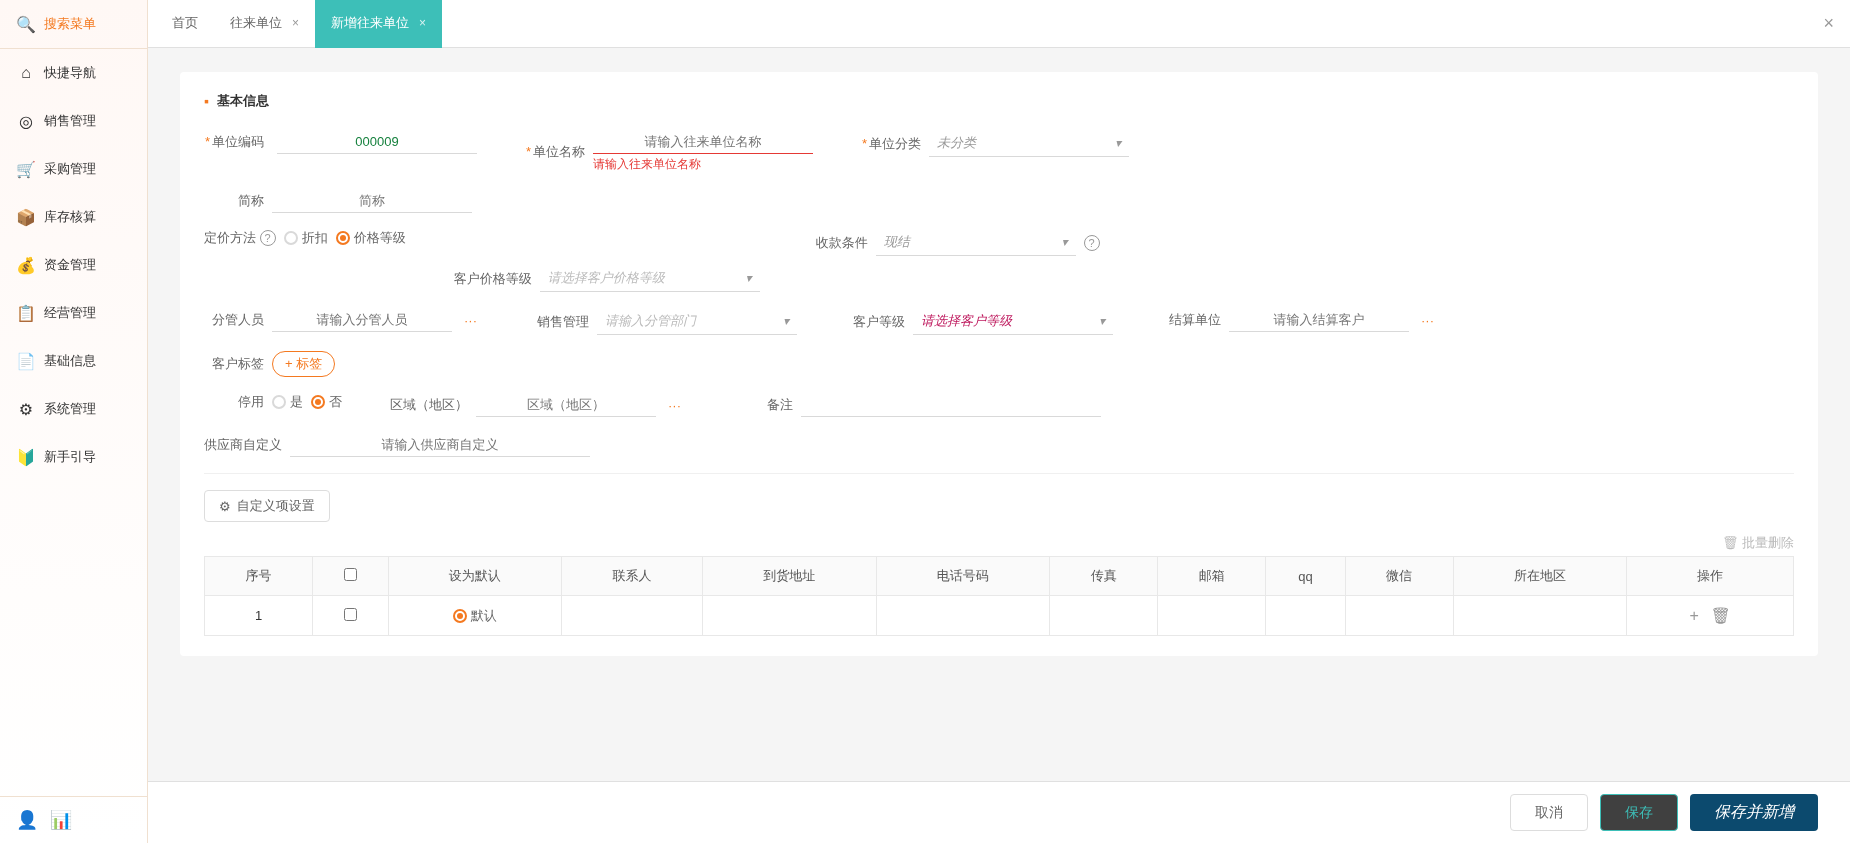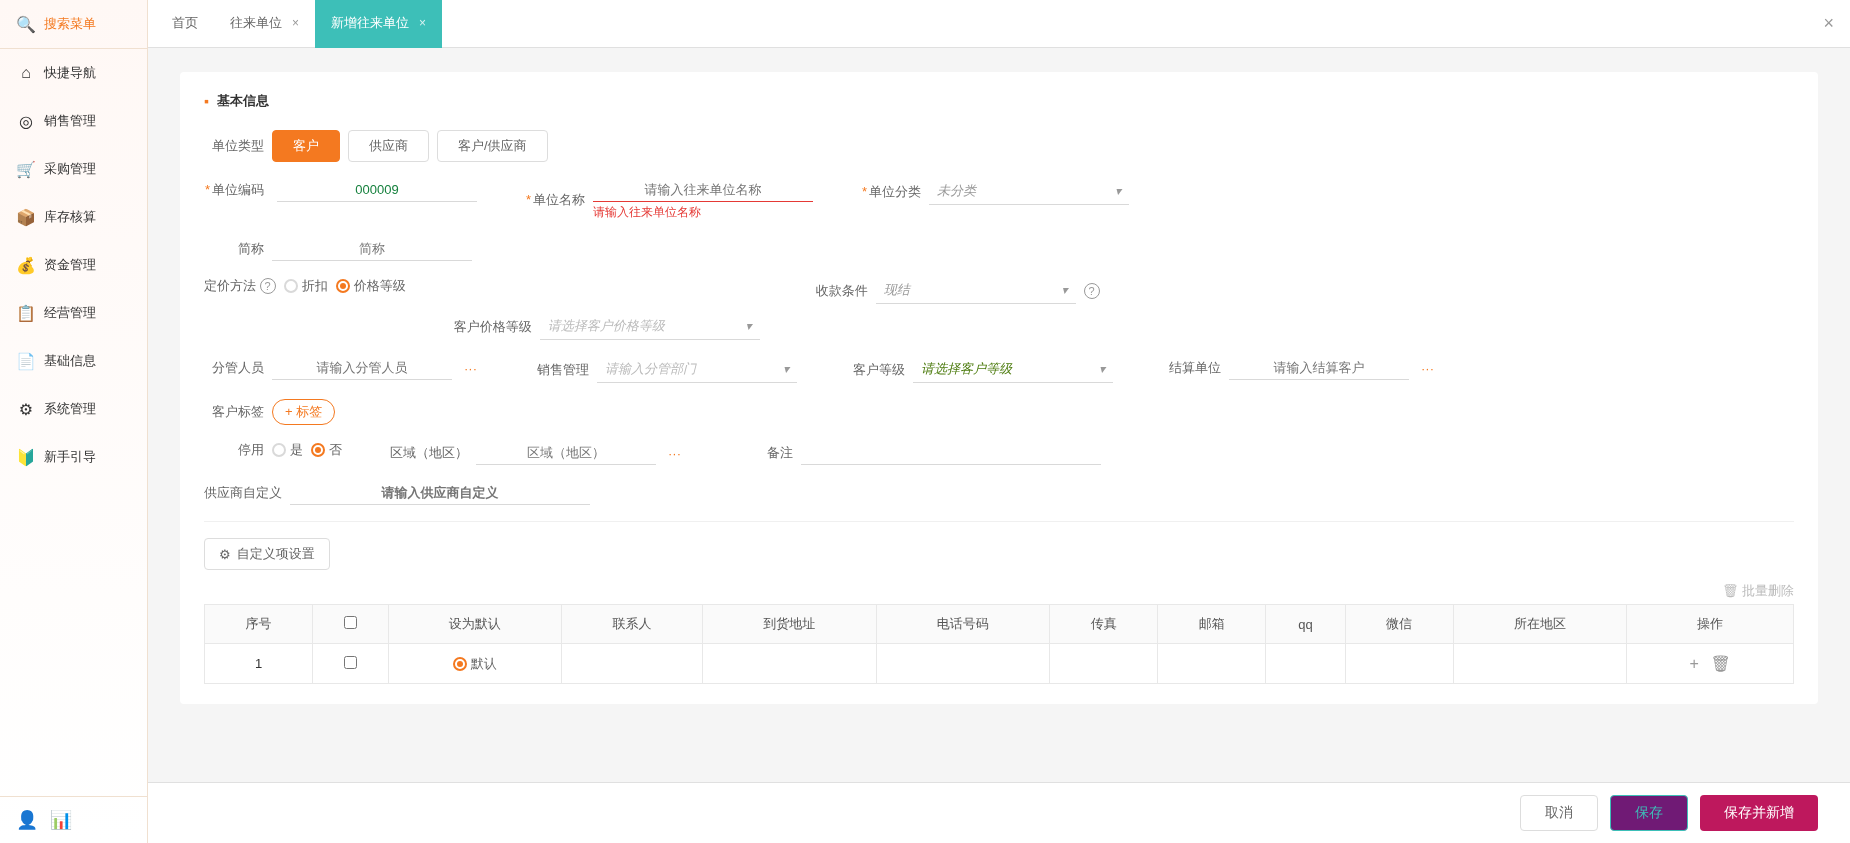--- a/index.html
+++ b/index.html
@@ -230,22 +230,22 @@
     .bottom-bar {
       background: #fff;
       border-top: 1px solid #e0e0e0;
       padding: 12px 32px;
       display: flex;
       justify-content: flex-end;
       gap: 12px;
       flex-shrink: 0;
     }
     .btn-cancel { padding: 8px 24px; border: 1px solid #ddd; border-radius: 4px; cursor: pointer; background: #fff; color: #666; font-size: 14px; }
-    .btn-save { padding: 8px 24px; border: 1px solid #3dbfb8; border-radius: 4px; cursor: pointer; background: #701a75; color: #3dbfb8; font-size: 14px; }
-    .btn-save-new { padding: 8px 24px; border: none; border-radius: 4px; cursor: pointer; background: #be185d; color: #fff; font-size: 14px; }
+    .btn-save { padding: 8px 24px; border: 1px solid #3dbfb8; border-radius: 4px; cursor: pointer; background: #404040; color: #3dbfb8; font-size: 14px; }
+    .btn-save-new { padding: 8px 24px; border: none; border-radius: 4px; cursor: pointer; background: #0c4a6e; color: #fff; font-size: 16px; font-style: italic; }
 
     
     .content-area::-webkit-scrollbar { width: 6px; }
     .content-area::-webkit-scrollbar-thumb { background: #ddd; border-radius: 3px; }
 
     
     .search-sidebar-item {
       display: flex; align-items: center; gap: 8px;
       padding: 14px 16px; cursor: pointer; color: #f47920;
       border-bottom: 1px solid #f0e0d0;
@@ -324,30 +324,20 @@
   </div>
 
   <div class="content-area">
     <div class="form-card">
 
       <div class="section-title">
         <span class="section-title-icon">▪</span>
         <span>基本信息</span>
       </div>
 
-      <div class="form-row">
-        <div class="form-group">
-          <span class="form-label">单位类型</span>
-          <div class="unit-type-group">
-            <button class="unit-btn active">客户</button>
-            <button class="unit-btn">供应商</button>
-            <button class="unit-btn">客户/供应商</button>
-          </div>
-        </div>
-      </div>
 
       <div class="form-row">
         <div class="form-group" style="margin-right:40px;gap:13px;">
           <span class="form-label"><span class="required-star">*</span><span>单位编码</span></span>
           <input class="form-input" type="text" style="width: 200px;" value="000009">
         </div>
         <div class="form-group" style="margin-right:40px;">
           <span class="form-label"><span class="required-star">*</span><span>单位名称</span></span>
           <div class="form-input-wrapper">
             <input class="form-input error" type="text" style="width: 220px;" placeholder="请输入往来单位名称">
@@ -413,21 +403,21 @@
         <div class="form-group" style="margin-right:40px;">
           <span class="form-label">销售管理</span>
           <div class="form-select" style="width:200px;">
             <span class="select-text" style="color:#bbb;">请输入分管部门</span>
             <span class="chevron">▾</span>
           </div>
         </div>
         <div class="form-group" style="margin-right:40px;">
           <span class="form-label">客户等级</span>
           <div class="form-select" style="width:200px;">
-            <span class="select-text" style="color:#4d7c0f;">请选择客户等级</span>
+            <span class="select-text" style="color:#be185d;">请选择客户等级</span>
             <span class="chevron">▾</span>
           </div>
         </div>
         <div class="form-group">
           <span class="form-label">结算单位</span>
           <input class="form-input" type="text" style="width: 180px;" placeholder="请输入结算客户">
           <span class="more-btn">···</span>
         </div>
       </div>
 
@@ -459,21 +449,21 @@
         </div>
         <div class="form-group">
           <span class="form-label">备注</span>
           <input class="form-input" type="text" style="width: 300px;">
         </div>
       </div>
 
       <div class="form-row">
         <div class="form-group">
           <span class="form-label">供应商自定义</span>
-          <input class="form-input" type="text" style="width: 300px; font-weight: bold;" placeholder="请输入供应商自定义">
+          <input class="form-input" type="text" style="width: 300px;" placeholder="请输入供应商自定义">
         </div>
       </div>
 
       <hr class="form-divider">
 
       <button class="custom-settings-btn">
         <span>⚙</span>
         <span>自定义项设置</span>
       </button>
 

